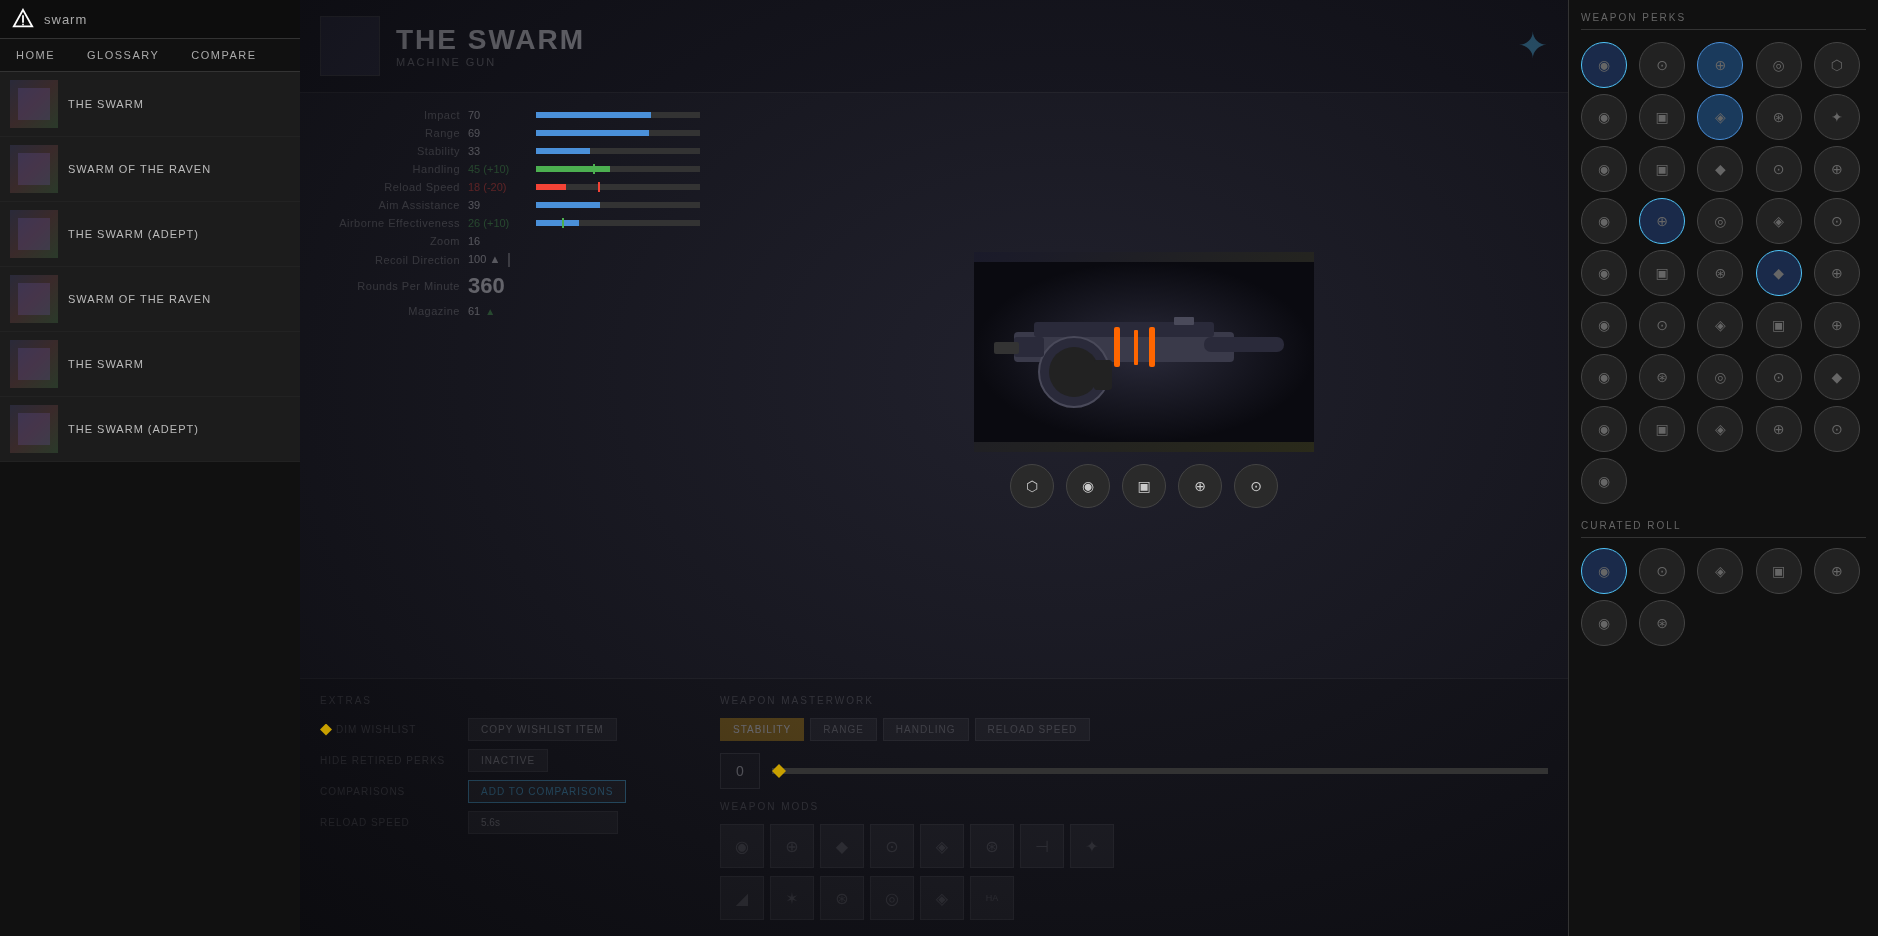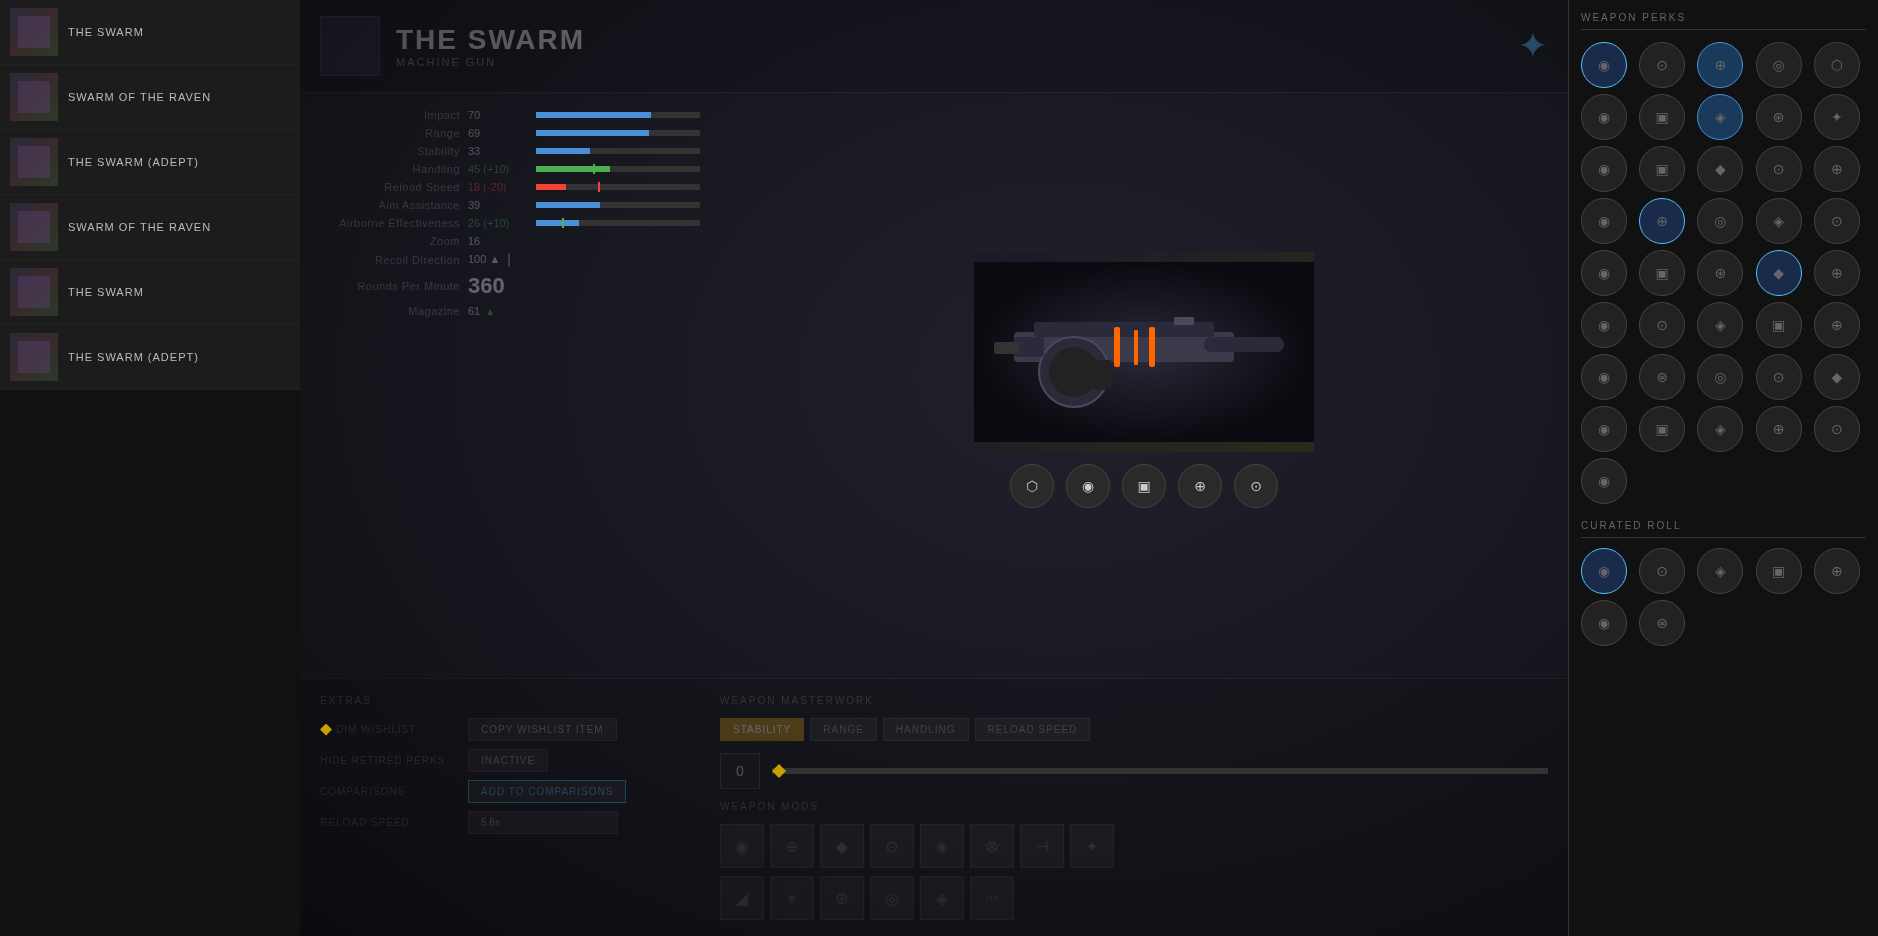--- a/index.html
+++ b/index.html
@@ -485,20 +485,33 @@
       height: 12px;
       background: #c8a000;
       clip-path: polygon(50% 0%, 100% 50%, 50% 100%, 0% 50%);
       flex-shrink: 0;
     }
   </style>
 </head>
 <body>
 
 <div class="sidebar">
+  <div class="sidebar-header">
+    <svg class="sidebar-logo" viewBox="0 0 24 24">
+      <polygon points="12,2 22,20 2,20" fill="none" stroke="#fff" stroke-width="2"></polygon>
+      <line x1="12" y1="8" x2="12" y2="16" stroke="#fff" stroke-width="2"></line>
+      <circle cx="12" cy="18" r="1" fill="#fff"></circle>
+    </svg>
+    <span class="sidebar-title">swarm</span>
+  </div>
+  <div class="sidebar-nav">
+    <div class="sidebar-nav-item">HOME</div>
+    <div class="sidebar-nav-item">GLOSSARY</div>
+    <div class="sidebar-nav-item">COMPARE</div>
+  </div>
   <div class="sidebar-list">
     <div class="sidebar-item">
       <div class="sidebar-item-icon">
           <div class="sidebar-item-icon-inner"></div>
         </div>
       <span class="sidebar-item-name">THE SWARM</span>
     </div>
     <div class="sidebar-item">
       <div class="sidebar-item-icon">
           <div class="sidebar-item-icon-inner"></div>

